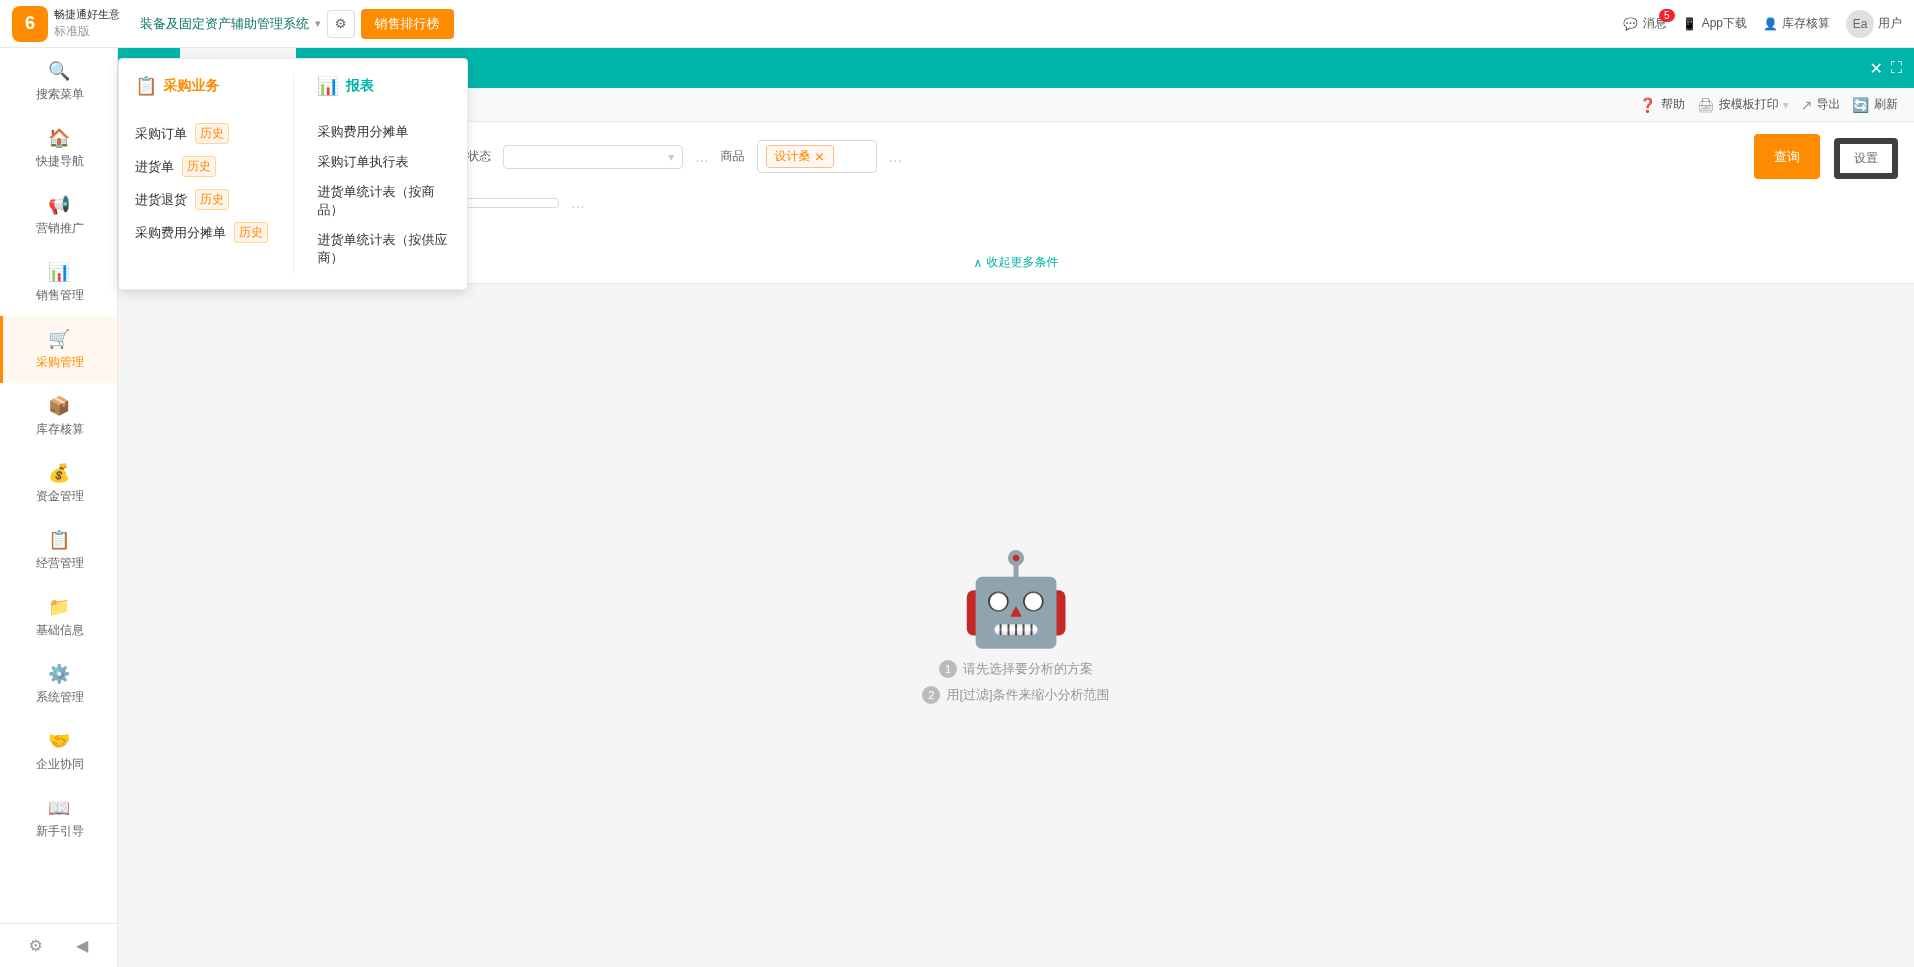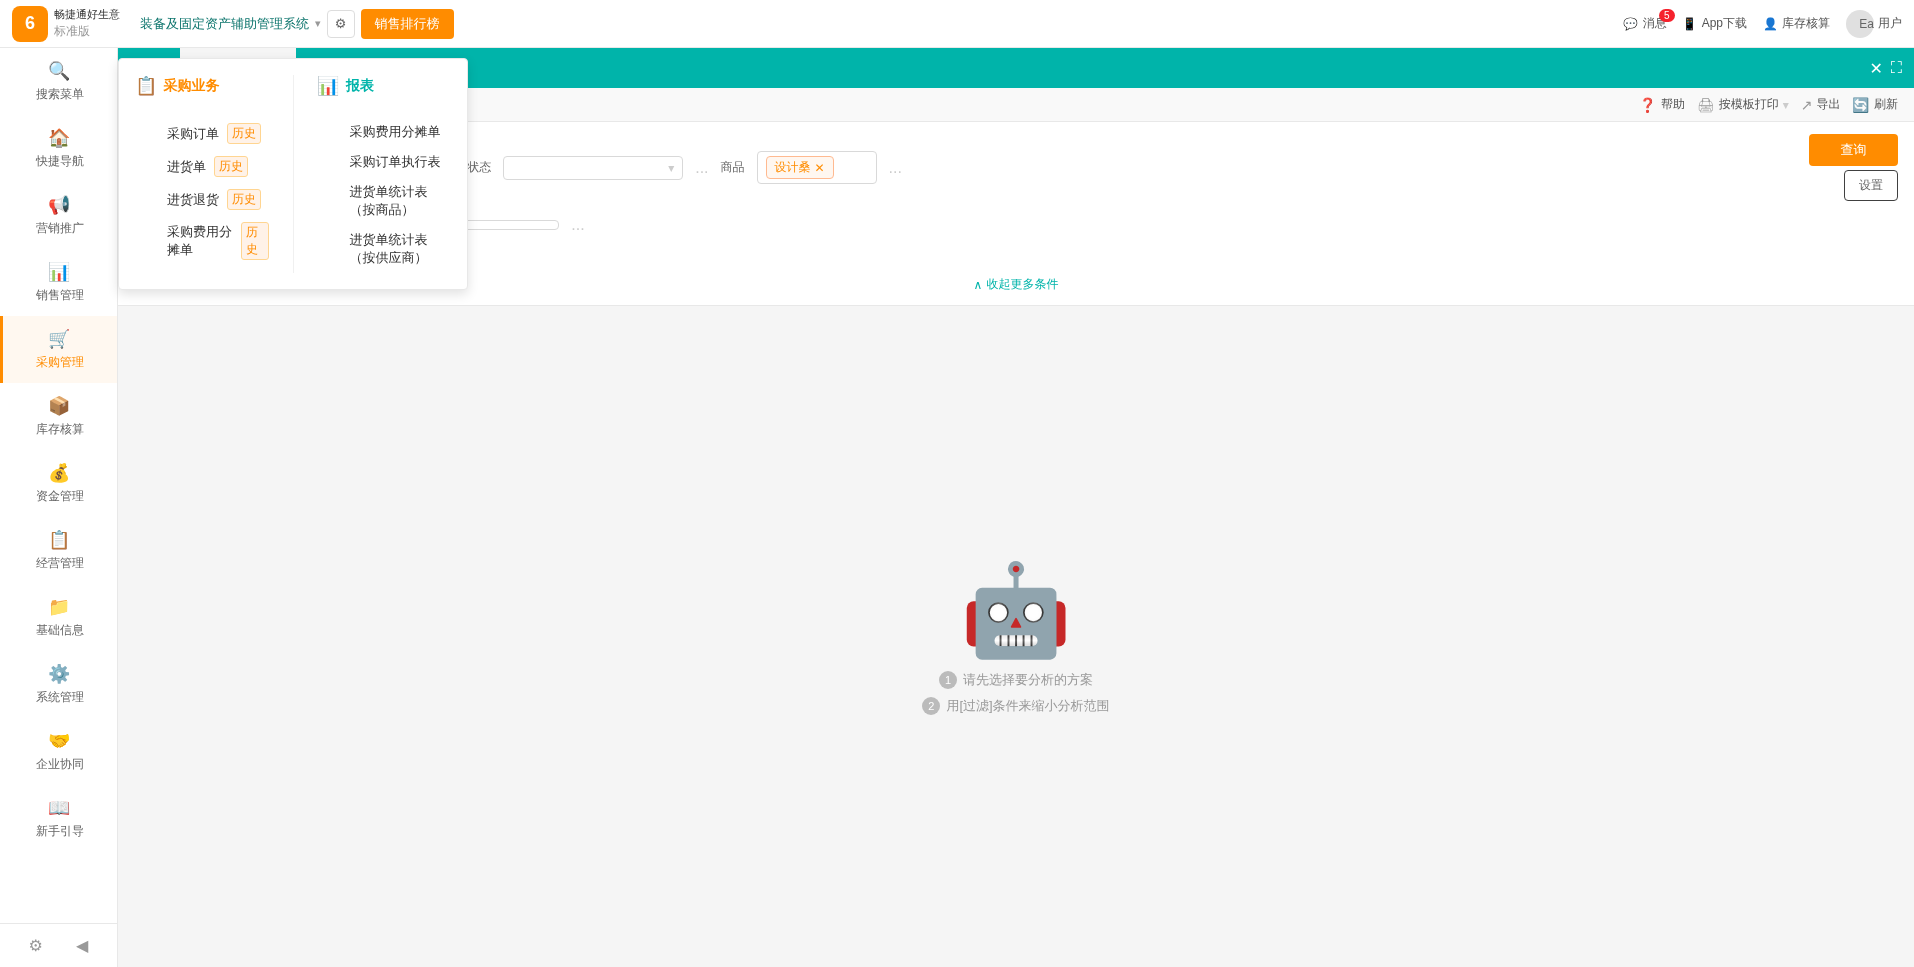--- a/index.html
+++ b/index.html
@@ -39,21 +39,21 @@
       display: flex; align-items: center; gap: 16px; margin-left: auto;
     }
     .top-icon-item {
       display: flex; align-items: center; gap: 4px; cursor: pointer; color: #555; font-size: 12px; position: relative;
     }
     .badge {
       position: absolute; top: -6px; right: -8px;
       background: #f5222d; color: white; border-radius: 8px;
       font-size: 10px; padding: 1px 4px; min-width: 16px; text-align: center;
     }
-    .avatar { width: 28px; height: 28px; border-radius: 50%; background: #e0e0e0; display: flex; align-items: center; justify-content: flex-end; }
+    .avatar { width: 28px; height: 28px; border-radius: 50%; background: #e0e0e0; display: flex; align-items: center; justify-content: center; }
 
     
     .main-layout { display: flex; height: calc(967px - 48px); }
 
     
     .sidebar {
       width: 118px; min-width: 118px; background: #fff; border-right: 1px solid #e8e8e8;
       display: flex; flex-direction: column; height: 100%;
     }
     .sidebar-item {
@@ -118,24 +118,24 @@
       display: flex; align-items: center; gap: 4px; color: #00b4aa;
       cursor: pointer; font-size: 12px; justify-content: center; margin-top: 4px;
     }
 
     
     .query-btn {
       background: #ff8c00; color: white; border: none; border-radius: 4px;
       padding: 7px 20px; font-size: 13px; cursor: pointer;
     }
     .settings-btn {
-      border: 1px solid #404040; background: white; color: #666; border-radius: 4px;
-      padding: 6px 14px; font-size: 12px; cursor: pointer; display: block; text-align: center; margin-top: 4px; margin-left: 35px;
-    }
-    .action-col { display: flex; flex-direction: column; gap: 0; }
+      border: 6px solid #404040; background: white; color: #666; border-radius: 4px;
+      padding: 6px 14px; font-size: 12px; cursor: pointer; display: block; text-align: center; margin-top: 4px;
+    }
+    .action-col { display: flex; flex-direction: row; gap: 14px; }
 
     
     .empty-state {
       flex: 1; display: flex; flex-direction: column; align-items: center; justify-content: center;
       gap: 8px; padding: 60px;
     }
     .empty-hint { color: #999; font-size: 13px; display: flex; align-items: center; gap: 6px; }
     .empty-hint .num { 
       width: 18px; height: 18px; border-radius: 50%; background: #bbb; 
       color: white; font-size: 11px; display: inline-flex; align-items: center; justify-content: center;
@@ -150,21 +150,21 @@
     }
     .menu-col { flex: 1; }
     .menu-col-title {
       display: flex; align-items: center; gap: 6px; font-size: 14px; font-weight: bold;
       color: #ff8c00; margin-bottom: 12px; padding-bottom: 8px;
     }
     .menu-col-title.report { color: #00b4aa; }
     .menu-col-title .title-icon { font-size: 18px; }
     .menu-item-row {
       display: flex; align-items: center; gap: 8px; padding: 6px 0; cursor: pointer;
-      color: #333; font-size: 13px; margin-left: 32px;
+      color: #333; font-size: 13px;
     }
     .history-tag {
       background: #fff2e8; border: 1px solid #ffd591; color: #ff8c00;
       border-radius: 3px; padding: 1px 4px; font-size: 12px;
     }
     .divider { width: 1px; background: #f0f0f0; margin: 0 4px; }
 
     .filter-select {
       border: 1px solid #d9d9d9; border-radius: 4px; padding: 4px 8px;
       font-size: 12px; color: #333; background: white;

